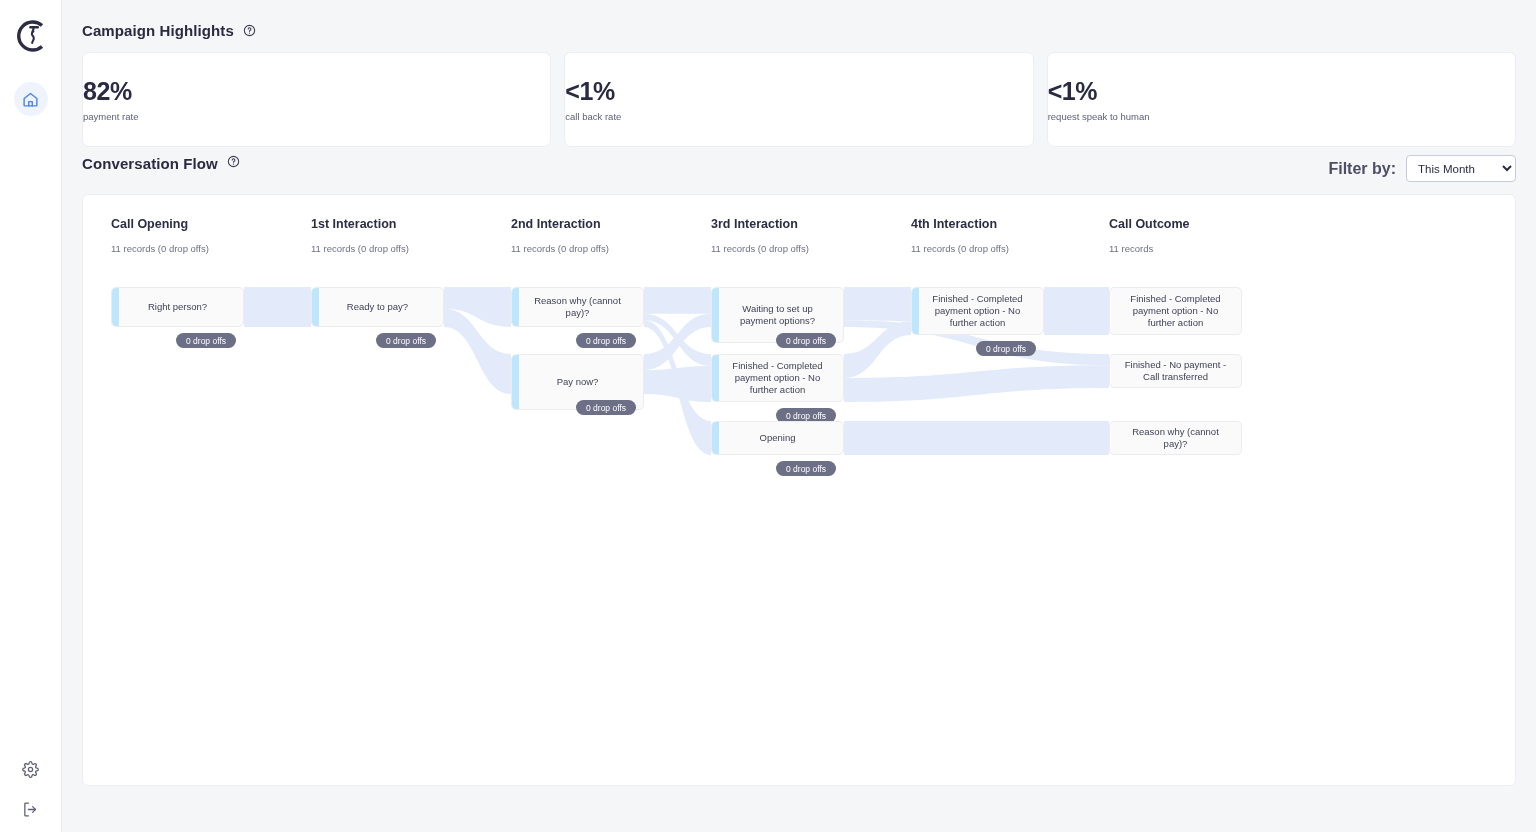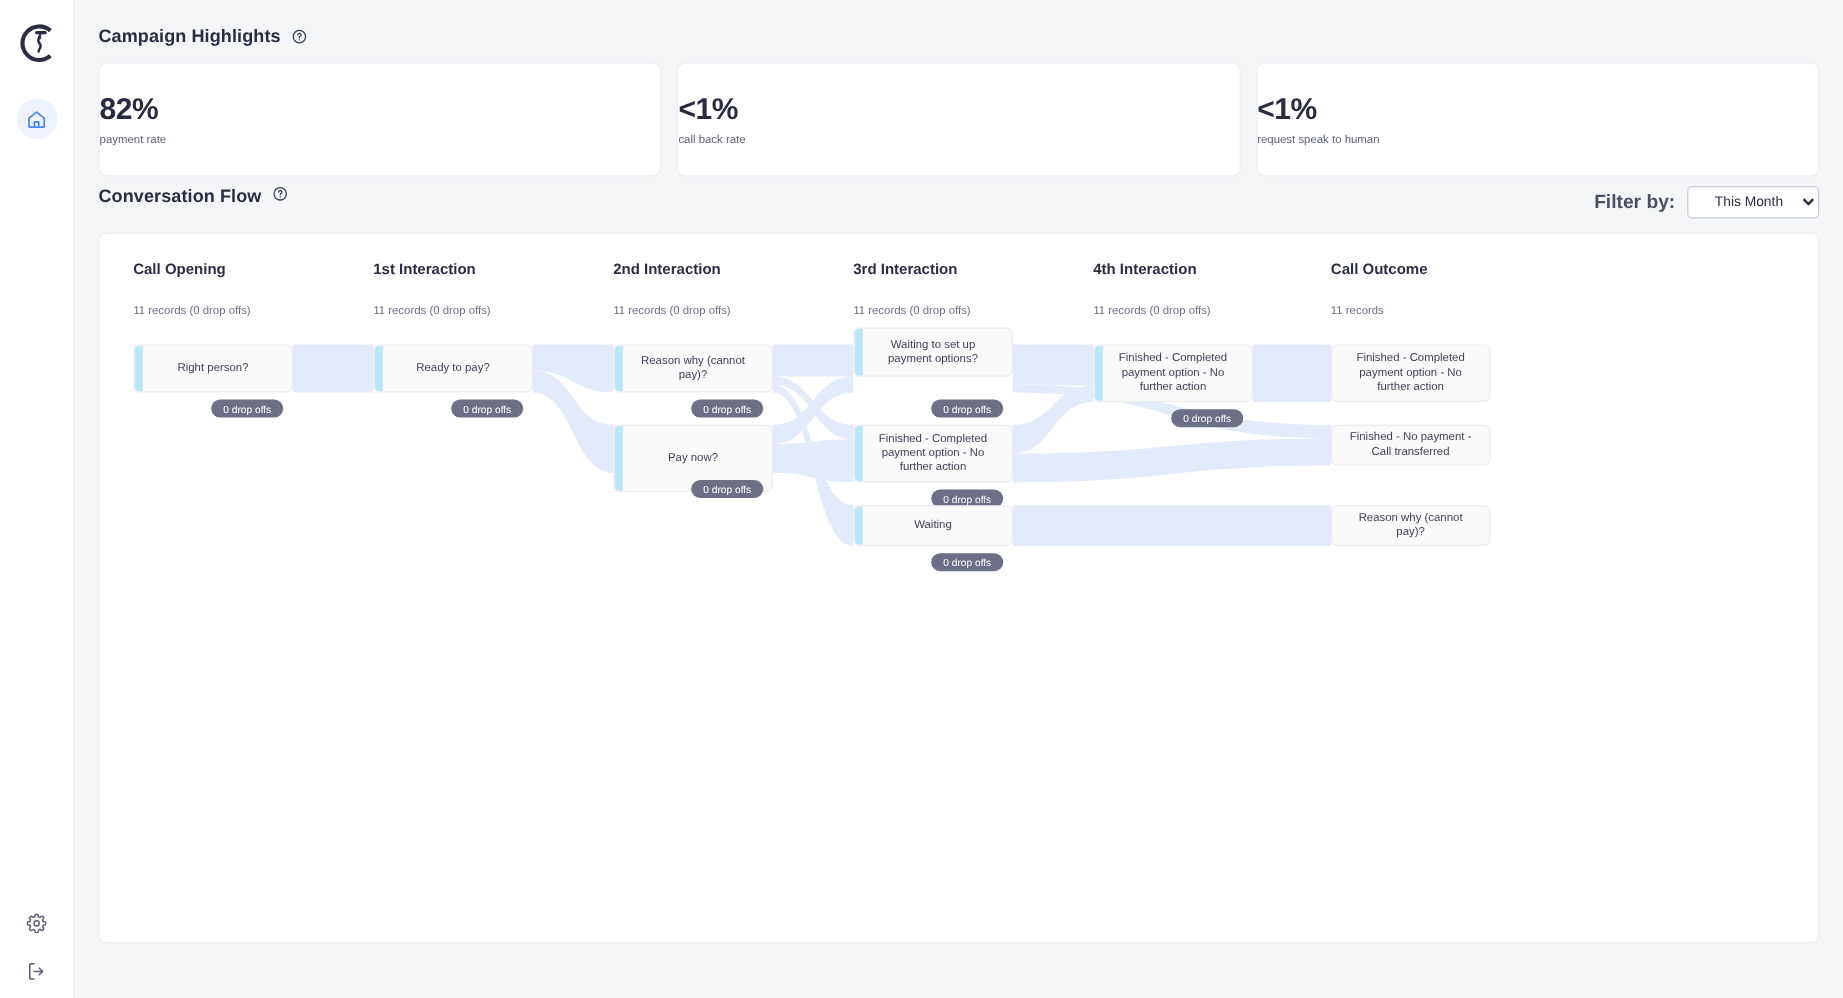--- a/index.html
+++ b/index.html
@@ -71,33 +71,33 @@
   }
   .card-value { font-size: 25px; font-weight: 700; color: #2a2b42; letter-spacing: -.4px; }
   .card-label { font-size: 9.5px; color: #5d6077; }
 
   
   .flow-head { display: flex; margin-top: 8px; margin-bottom: 12px; }
   .filter-wrap { margin-left: auto; display: flex; align-items: center; gap: 10px; }
   .filter-label { font-size: 16px; font-weight: 700; color: #4b4e66; }
   .filter-select {
     width: 110px; height: 27px; border: 1px solid #c9ccd8; border-radius: 4px;
-    background: #fff; font-size: 11.5px; color: #2a2b42; padding: 0 6px 0 18px;
+    background: #fff; font-size: 11.5px; color: #2a2b42; padding: 0 6px 0 7px;
     font-family: "Liberation Sans", sans-serif; cursor: pointer;
   }
 
   .flow-panel {
     background: #fff; border: 1px solid #eceef2; border-radius: 6px;
     height: 592px; position: relative; overflow: hidden;
   }
 
   .col-headers { position: absolute; top: 22px; left: 0; width: 100%; height: 42px; }
   .col-head { position: absolute; top: 0; }
   .col-head .ch-title { font-size: 12.5px; font-weight: 700; color: #2c2d45; white-space: nowrap; }
-  .col-head .ch-sub { font-size: 9.5px; color: #6c6f85; margin-top: 23px; white-space: nowrap; }
+  .col-head .ch-sub { font-size: 9.5px; color: #6c6f85; margin-top: 12px; white-space: nowrap; }
 
   .sankey-svg { position: absolute; top: 0; left: 0; }
 
   .node {
     position: absolute;
     background: #fafafa;
     border: 1px solid #ebecf0;
     border-radius: 5px;
     display: flex; align-items: center; justify-content: center;
     text-align: center; cursor: pointer; overflow: hidden;
@@ -256,33 +256,33 @@
             <div class="node" style="left: 428px; top: 92px; width: 133px; height: 40px;">
               <span class="bar"></span>
               <span class="ntext">Reason why (cannot pay)?</span>
             </div>
             <div class="pill" style="left: 493px; top: 138px;">0 drop offs</div>
             <div class="node" style="left: 428px; top: 159px; width: 133px; height: 56px;">
               <span class="bar"></span>
               <span class="ntext">Pay now?</span>
             </div>
             <div class="pill" style="left: 493px; top: 205px;">0 drop offs</div>
-            <div class="node" style="left: 628px; top: 78px; width: 133px; height: 41px;">
+            <div class="node" style="left: 628px; top: 92px; width: 133px; height: 56px;">
               <span class="bar"></span>
               <span class="ntext">Waiting to set up payment options?</span>
             </div>
             <div class="pill" style="left: 693px; top: 138px;">0 drop offs</div>
             <div class="node" style="left: 628px; top: 159px; width: 133px; height: 48px;">
               <span class="bar"></span>
               <span class="ntext">Finished - Completed payment option - No further action</span>
             </div>
             <div class="pill" style="left: 693px; top: 213px;">0 drop offs</div>
             <div class="node" style="left: 628px; top: 226px; width: 133px; height: 34px;">
               <span class="bar"></span>
-              <span class="ntext">Waiting</span>
+              <span class="ntext">Opening</span>
             </div>
             <div class="pill" style="left: 693px; top: 266px;">0 drop offs</div>
             <div class="node" style="left: 828px; top: 92px; width: 133px; height: 48px;">
               <span class="bar"></span>
               <span class="ntext">Finished - Completed payment option - No further action</span>
             </div>
             <div class="pill" style="left: 893px; top: 146px;">0 drop offs</div>
             <div class="node" style="left: 1026px; top: 92px; width: 133px; height: 48px;">
               <span class="ntext">Finished - Completed payment option - No further action</span>
             </div>

